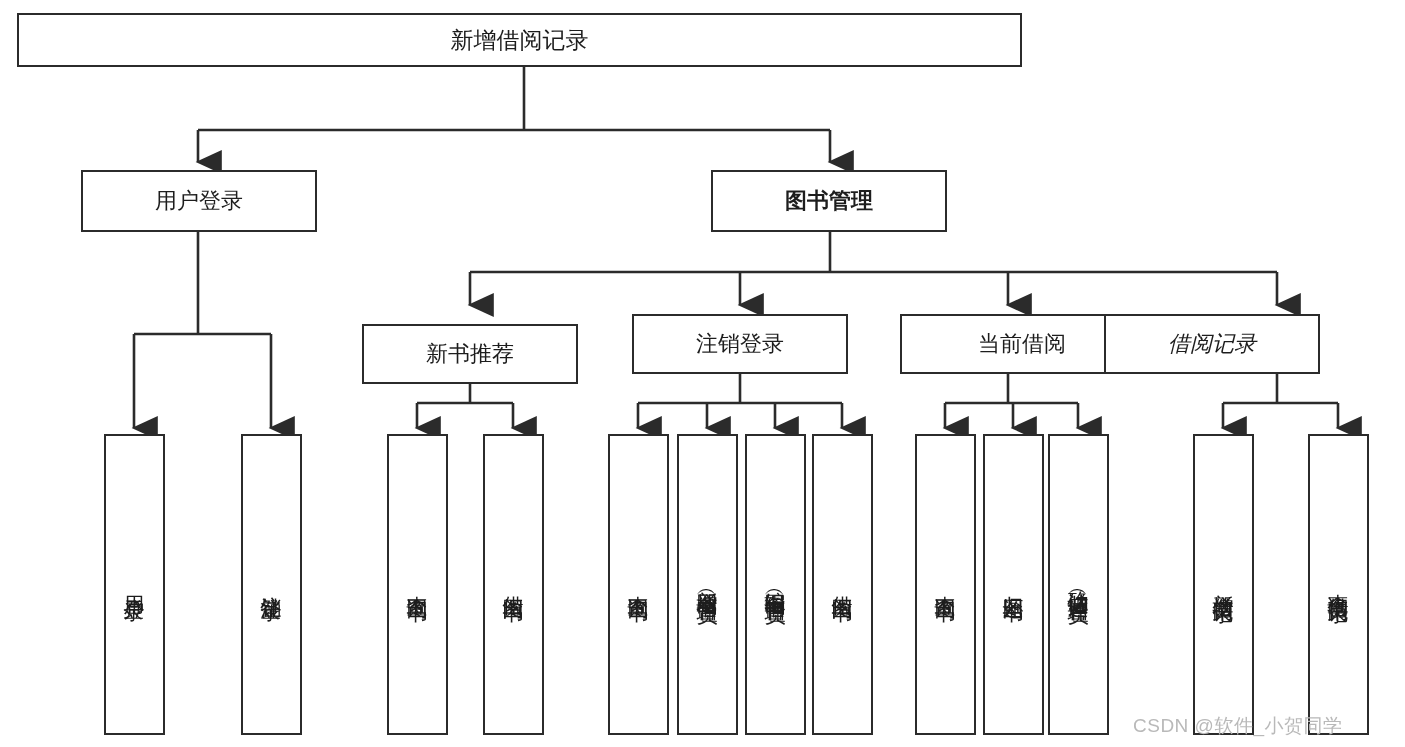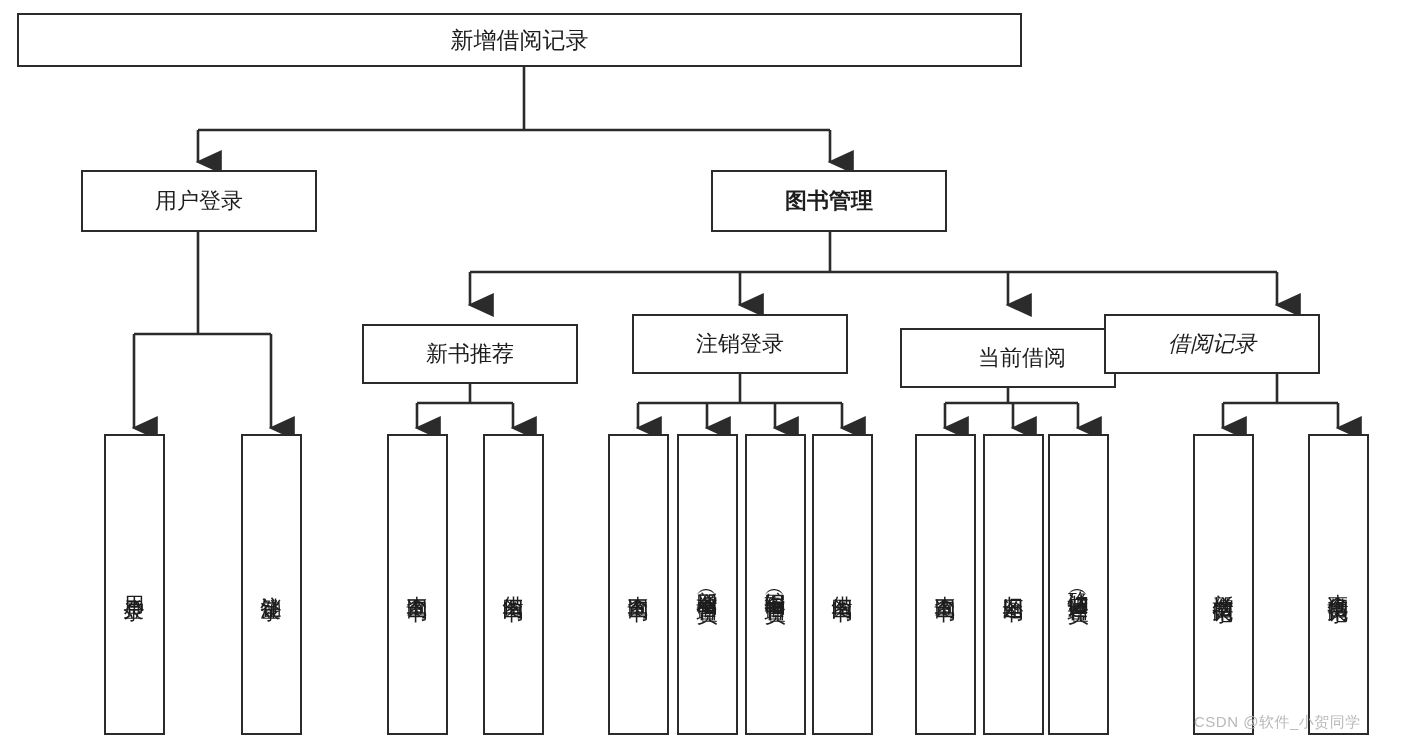--- a/index.html
+++ b/index.html
@@ -56,23 +56,23 @@
     white-space: nowrap;
   }
   .leaf-mid .vtext {
     margin-top: 76px;
   }
   .leaf-top .vtext {
     margin-top: 4px;
   }
   #watermark {
     position: absolute;
-    left: 1194px;
+    left: 1133px;
     top: 713px;
-    font-size: 15px;
+    font-size: 19px;
     color: #b9b9b9;
     white-space: nowrap;
     letter-spacing: 0.5px;
   }
 </style>
 </head>
 <body>
 
 <div id="canvas">
 
@@ -139,21 +139,21 @@
   <div class="node level2" style="left:711px; top:170px; width:236px; height:62px;font-weight:bold;">
     <span>图书管理</span>
   </div>
 
   <div class="node level2" style="left:362px; top:314px; width:216px; height:60px;margin-top:10px;">
     <span>新书推荐</span>
   </div>
   <div class="node level2" style="left:632px; top:314px; width:216px; height:60px;">
     <span>注销登录</span>
   </div>
-  <div class="node level2" style="left:900px; top:328px; width:216px; height:60px;padding-left:28px;">
+  <div class="node level2" style="left:900px; top:314px; width:216px; height:60px;padding-left:28px;">
     <span>当前借阅</span>
   </div>
   <div class="node level2" style="left:1104px; top:314px; width:216px; height:60px;font-style:italic;">
     <span>借阅记录</span>
   </div>
 
   <div class="node leaf leaf-mid" style="left:104px; top:434px; width:61px; height:301px;">
     <span class="vtext" style="margin-top: 139px;">用户登录</span>
   </div>
   <div class="node leaf leaf-mid" style="left:241px; top:434px; width:61px; height:301px;">

